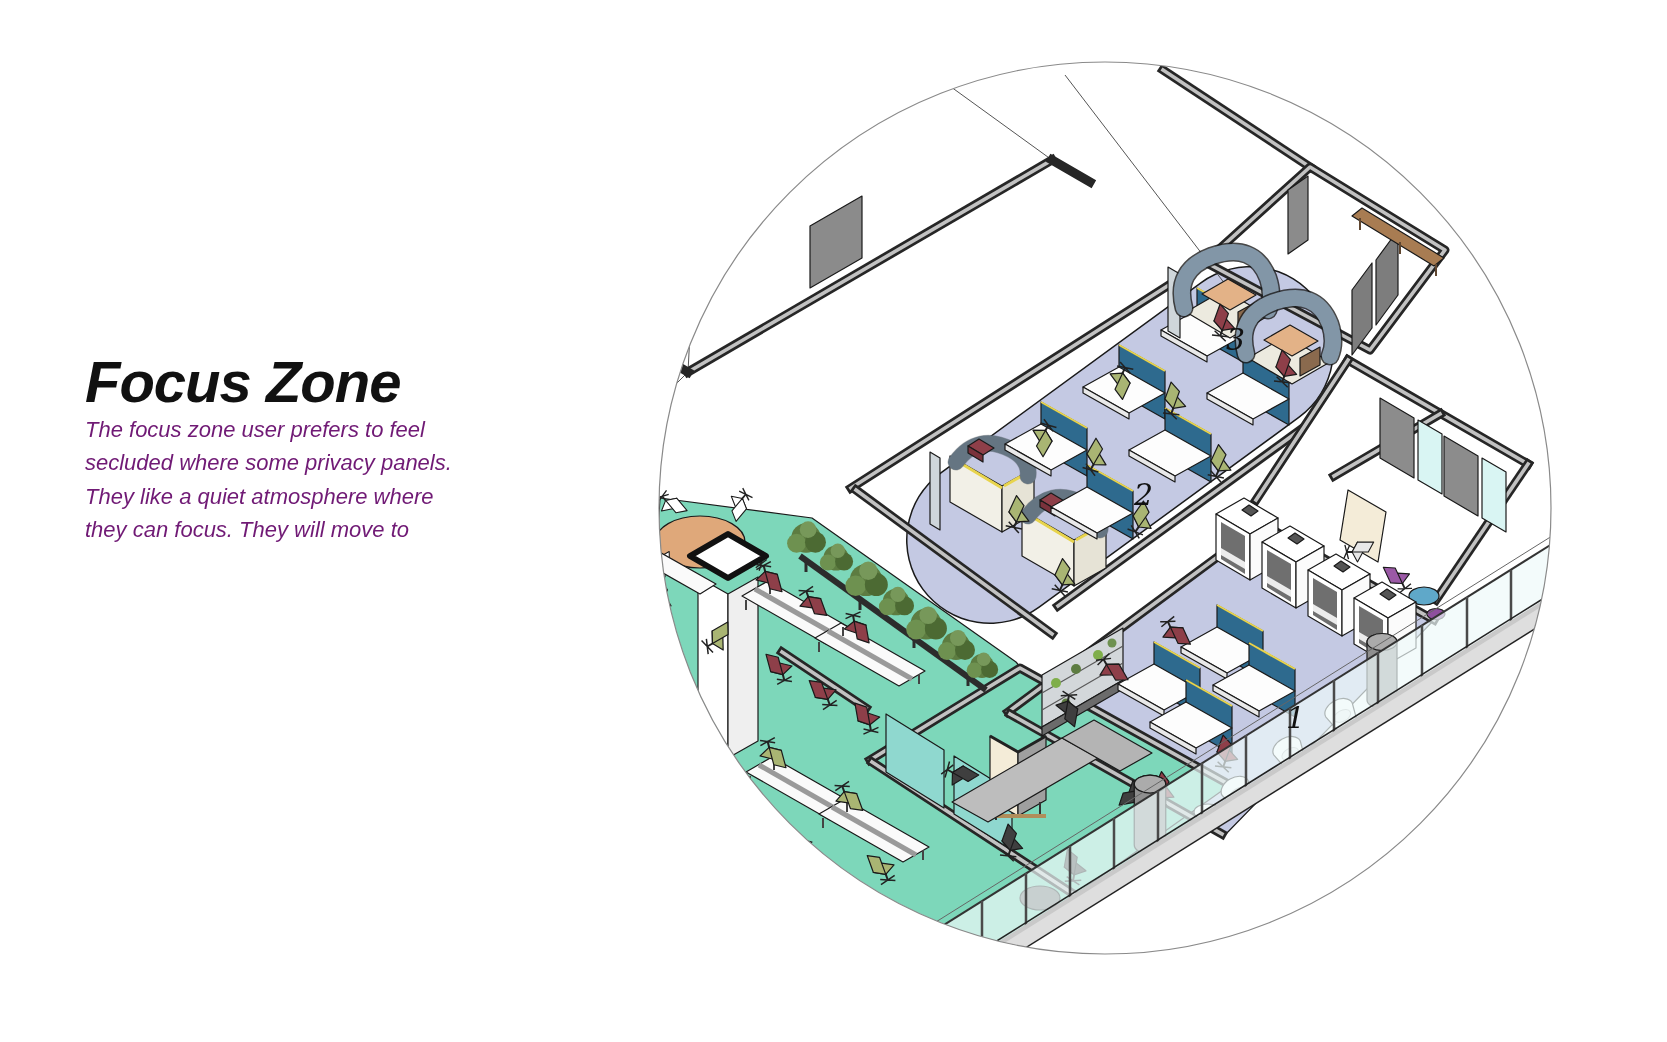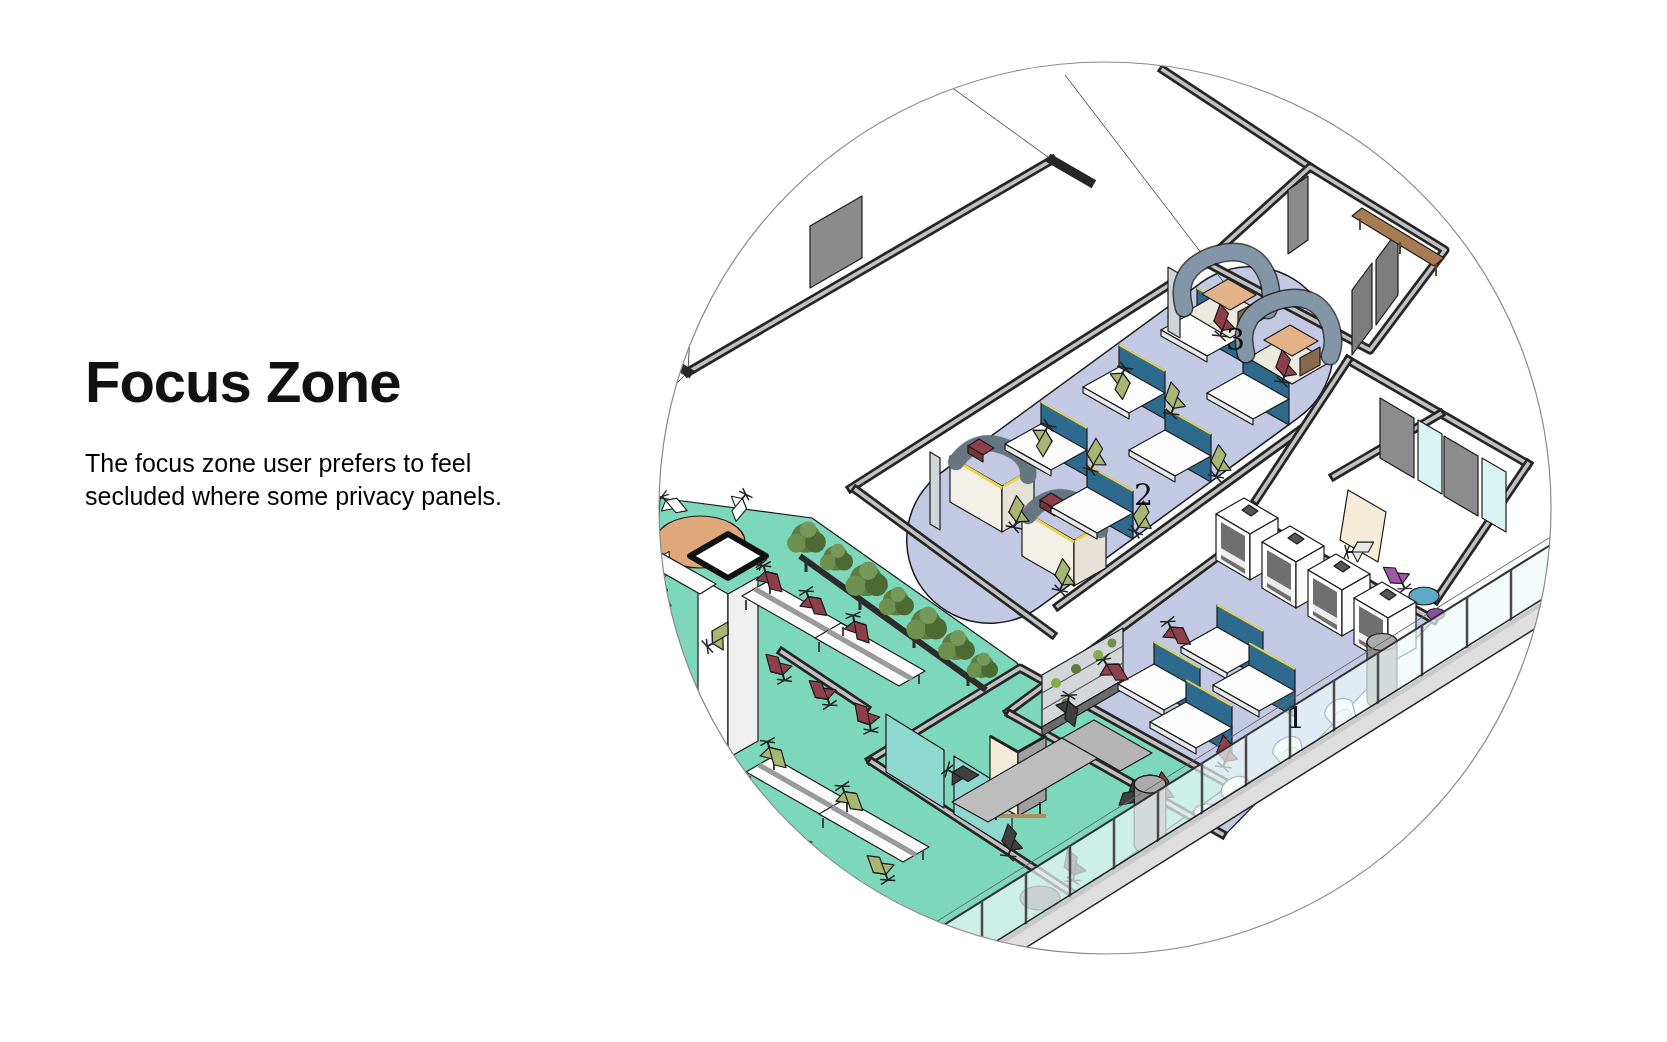--- a/index.html
+++ b/index.html
@@ -1,39 +1,41 @@
 <!DOCTYPE html>
 <html><head>
 <meta charset="utf-8">
 <style>
   html,body{margin:0;padding:0;background:#ffffff;}
   #canvas{position:relative;width:1667px;height:1042px;background:#fff;overflow:hidden;
-          font-family:"Liberation Sans",sans-serif;color:#111;}
+          font-family:"Liberation Sans",sans-serif;color:#111;font-style:italic;}
   #text-col{position:absolute;left:85px;top:352px;width:540px;}
   #page-title{font-size:58px;font-weight:700;letter-spacing:-1px;color:#111;line-height:1.05;}
-  #intro{margin-top:34px;font-size:25px;line-height:33.5px;color:#000000;font-weight:400;}
+  #intro{font-size:22px;line-height:33.5px;color:#701a75;font-weight:400;}
   #figure{position:absolute;left:0;top:0;width:1667px;height:1042px;}
   svg{display:block;}
   .ol{stroke:#1a1a1a;stroke-width:1.2;}
   .cap{stroke:#262626;stroke-width:9;fill:none;stroke-linecap:square;}
   .capIn{stroke:#c2c2c2;stroke-width:3.6;fill:none;stroke-linecap:square;}
   .thin{stroke:#555;stroke-width:1;fill:none;}
   .zl{font-family:"DejaVu Serif",serif;font-size:30px;fill:#111;}
   svg *{stroke-linejoin:round;}
 </style>
 </head>
 <body>
 
 <div id="canvas">
 
   <div id="text-col">
     <div id="page-title">Focus Zone</div>
     <div id="intro">
       <div>The focus zone user prefers to feel</div>
       <div>secluded where some privacy panels.</div>
+      <div>They like a quiet atmosphere where</div>
+      <div>they can focus. They will move to</div>
     </div>
   </div>
 
   <div id="figure">
   <svg width="1667" height="1042" viewBox="0 0 1667 1042">
     <defs>
       <clipPath id="circleClip">
             <circle cx="1105" cy="508" r="446"></circle>
           </clipPath>
 

